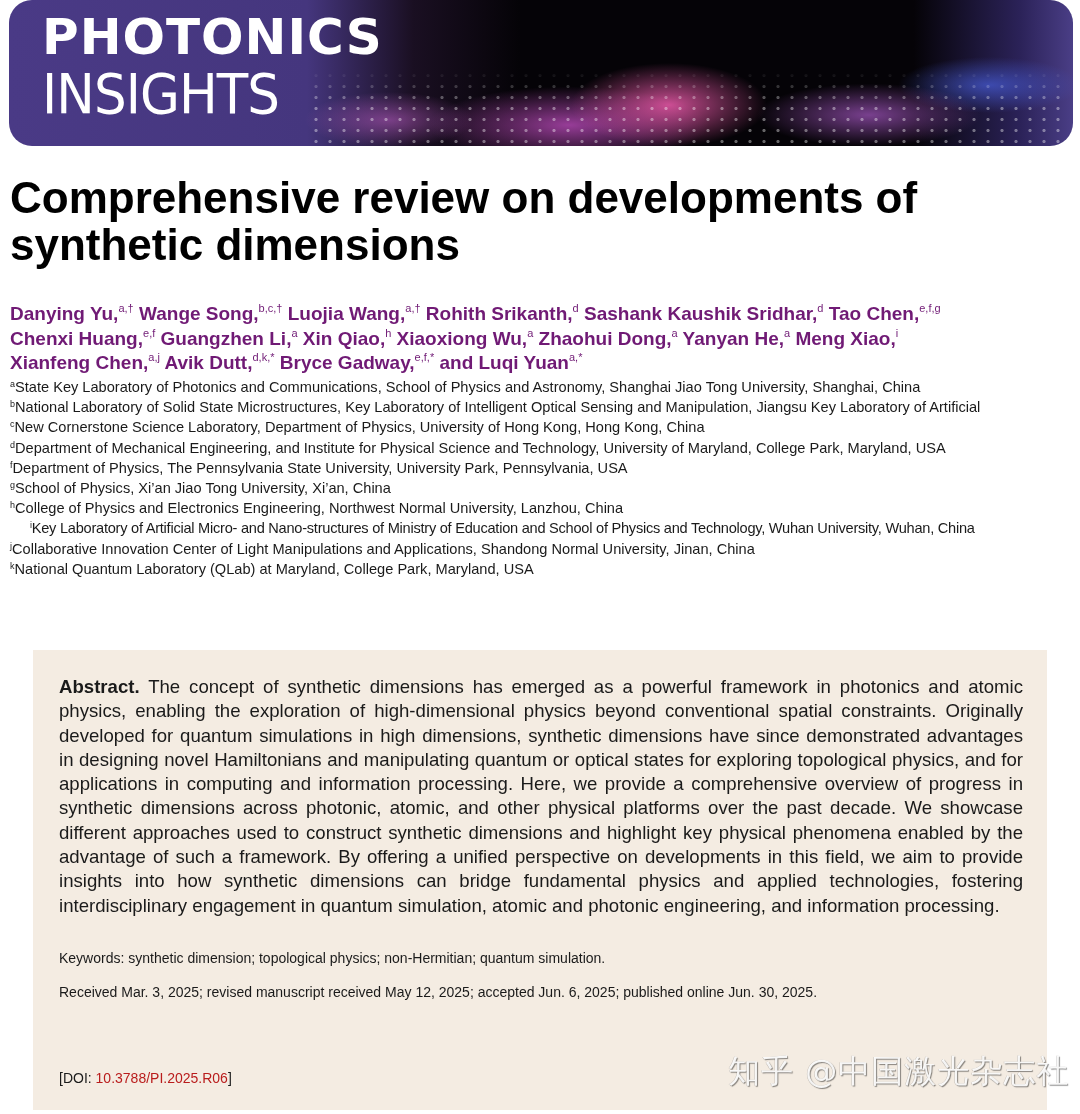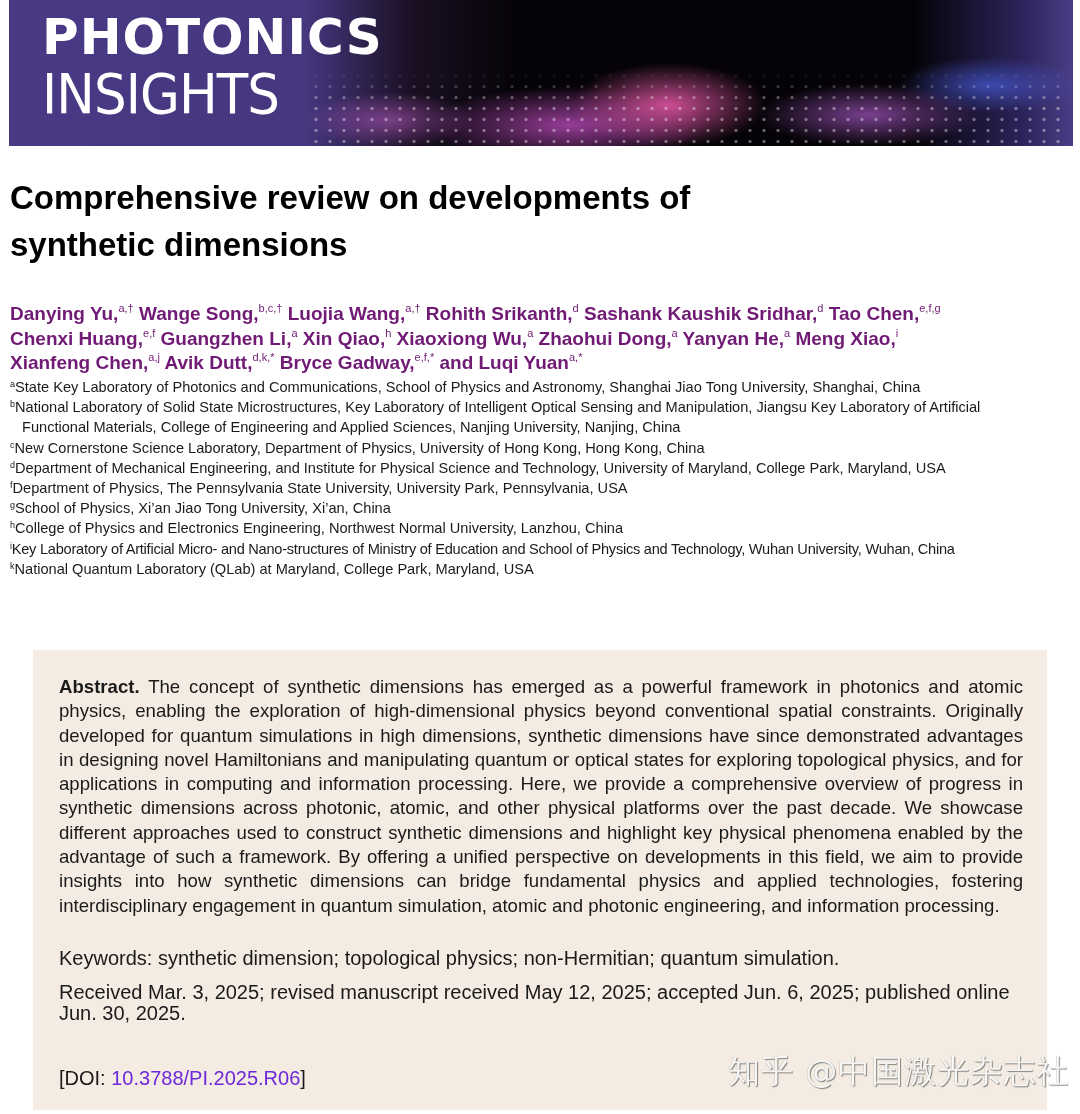--- a/index.html
+++ b/index.html
@@ -8,20 +8,21 @@
   .banner {
     position: absolute; left: 9px; top: 0; width: 1064px; height: 146px;
     background:
       radial-gradient(ellipse 140px 60px at 660px 105px, rgba(236,90,170,0.85), rgba(236,90,170,0) 70%),
       radial-gradient(ellipse 200px 55px at 560px 125px, rgba(200,80,200,0.75), rgba(200,80,200,0) 70%),
       radial-gradient(ellipse 160px 45px at 860px 115px, rgba(170,90,200,0.7), rgba(170,90,200,0) 70%),
       radial-gradient(ellipse 130px 40px at 980px 85px, rgba(70,90,210,0.75), rgba(70,90,210,0) 70%),
       radial-gradient(ellipse 120px 40px at 380px 120px, rgba(180,90,190,0.6), rgba(180,90,190,0) 70%),
       linear-gradient(90deg, #4a3a86 0%, #45367e 28%, #1a0f22 38%, #050307 48%, #050307 85%, #2b2258 95%, #4a3e86 100%);
     overflow: hidden;
+    border-radius: 23px;
   }
   .banner .dots {
     position: absolute; left: 300px; top: 70px; width: 760px; height: 76px;
     background-image: radial-gradient(circle, rgba(255,255,255,0.85) 1.2px, rgba(255,255,255,0) 2px);
     background-size: 14px 11px;
     opacity: 0.45;
     -webkit-mask-image: linear-gradient(180deg, rgba(0,0,0,0) 0%, rgba(0,0,0,1) 45%);
     mask-image: linear-gradient(180deg, rgba(0,0,0,0) 0%, rgba(0,0,0,1) 45%);
   }
   .logo-top {
@@ -30,21 +31,21 @@
     color: #ffffff; line-height: 1;
   }
   .logo-bottom {
     position: absolute; left: 33px; top: 66px;
     font-family: "DejaVu Sans", sans-serif; font-weight: normal; font-size: 56px; letter-spacing: -1px;
     color: #ffffff; line-height: 1; transform: scaleX(0.92); transform-origin: left;
   }
 
   .title {
     position: absolute; left: 10px; top: 174px; width: 1060px;
-    font-size: 33px; font-weight: bold; line-height: 47px; color: #000;
+    font-size: 44px; font-weight: bold; line-height: 47px; color: #000;
   }
 
   .authors {
     position: absolute; left: 10px; top: 302px; width: 1065px;
     font-size: 19px; font-weight: bold; line-height: 24.5px; color: #701a75;
   }
   .authors sup { font-size: 11px; font-weight: normal; vertical-align: 8px; line-height: 0; }
   .authors .line { white-space: nowrap; }
 
   .affils {
@@ -59,27 +60,27 @@
     position: absolute; left: 33px; top: 650px; width: 1014px; height: 460px;
     background: #f4ece2;
   }
   .abstract {
     position: absolute; left: 26px; top: 25px; width: 964px;
     font-size: 18.6px; line-height: 24.3px; color: #1a1a1a; text-align: justify;
   }
   .abstract .lbl { font-weight: bold; }
   .meta {
     position: absolute; left: 26px; width: 964px;
-    font-size: 20px; line-height: 21px; color: #1a1a1a;
+    font-size: 14px; line-height: 21px; color: #1a1a1a;
   }
   .meta.kw { top: 298px; }
   .meta.rec { top: 332px; }
   .meta.lic { top: 365px; }
   .meta.doi { top: 418px; }
-  .doi-link { color: #6d28d9; text-decoration: none; }
+  .doi-link { color: #b91c1c; text-decoration: none; }
 
   .watermark {
     position: absolute; left: 728px; top: 1050px;
     font-family: "DejaVu Sans", sans-serif; font-size: 32px; color: rgba(255,255,255,0.92);
     text-shadow: 1px 1px 1px rgba(0,0,0,0.45), -0.5px -0.5px 0 rgba(0,0,0,0.2);
     letter-spacing: 1px; white-space: nowrap;
   }
 </style>
 </head>
 <body>
@@ -117,27 +118,27 @@
     <span><span>Xianfeng Chen,</span><sup>a,j</sup></span>
     <span><span>Avik Dutt,</span><sup>d,k,*</sup></span>
     <span><span>Bryce Gadway,</span><sup>e,f,*</sup></span>
     <span><span>and Luqi Yuan</span><sup>a,*</sup></span>
   </div>
 </div>
 
 <div class="affils">
   <div class="affil"><sup>a</sup><span>State Key Laboratory of Photonics and Communications, School of Physics and Astronomy, Shanghai Jiao Tong University, Shanghai, China</span></div>
   <div class="affil"><sup>b</sup><span>National Laboratory of Solid State Microstructures, Key Laboratory of Intelligent Optical Sensing and Manipulation, Jiangsu Key Laboratory of Artificial</span></div>
-  <div class="affil"><span class="cont">Functional Materials, College of Engineering and Applied Sciences, Nanjing University, Nanjing, China</span></div>
   <div class="affil"><sup>c</sup><span>New Cornerstone Science Laboratory, Department of Physics, University of Hong Kong, Hong Kong, China</span></div>
   <div class="affil"><sup>d</sup><span>Department of Mechanical Engineering, and Institute for Physical Science and Technology, University of Maryland, College Park, Maryland, USA</span></div>
   <div class="affil"><sup>f</sup><span>Department of Physics, The Pennsylvania State University, University Park, Pennsylvania, USA</span></div>
   <div class="affil"><sup>g</sup><span>School of Physics, Xi’an Jiao Tong University, Xi’an, China</span></div>
   <div class="affil"><sup>h</sup><span>College of Physics and Electronics Engineering, Northwest Normal University, Lanzhou, China</span></div>
-  <div class="affil" style="letter-spacing:-0.25px;"><sup>i</sup><span>Key Laboratory of Artificial Micro- and Nano-structures of Ministry of Education and School of Physics and Technology, Wuhan University, Wuhan, China</span></div>
+  <div class="affil" style="letter-spacing:-0.25px;margin-left:20px;"><sup>i</sup><span>Key Laboratory of Artificial Micro- and Nano-structures of Ministry of Education and School of Physics and Technology, Wuhan University, Wuhan, China</span></div>
+  <div class="affil"><sup>j</sup><span>Collaborative Innovation Center of Light Manipulations and Applications, Shandong Normal University, Jinan, China</span></div>
   <div class="affil"><sup>k</sup><span>National Quantum Laboratory (QLab) at Maryland, College Park, Maryland, USA</span></div>
 </div>
 
 <div class="abstract-box">
   <p class="abstract" style="margin:0;">
     <span class="lbl">Abstract.</span>
     <span>The concept of synthetic dimensions has emerged as a powerful framework in photonics and atomic physics, enabling the exploration of high-dimensional physics beyond conventional spatial constraints. Originally developed for quantum simulations in high dimensions, synthetic dimensions have since demonstrated advantages in designing novel Hamiltonians and manipulating quantum or optical states for exploring topological physics, and for applications in computing and information processing. Here, we provide a comprehensive overview of progress in synthetic dimensions across photonic, atomic, and other physical platforms over the past decade. We showcase different approaches used to construct synthetic dimensions and highlight key physical phenomena enabled by the advantage of such a framework. By offering a unified perspective on developments in this field, we aim to provide insights into how synthetic dimensions can bridge fundamental physics and applied technologies, fostering interdisciplinary engagement in quantum simulation, atomic and photonic engineering, and information processing.</span>
   </p>
   <div class="meta kw">Keywords: synthetic dimension; topological physics; non-Hermitian; quantum simulation.</div>
   <div class="meta rec">Received Mar. 3, 2025; revised manuscript received May 12, 2025; accepted Jun. 6, 2025; published online Jun. 30, 2025.</div>

